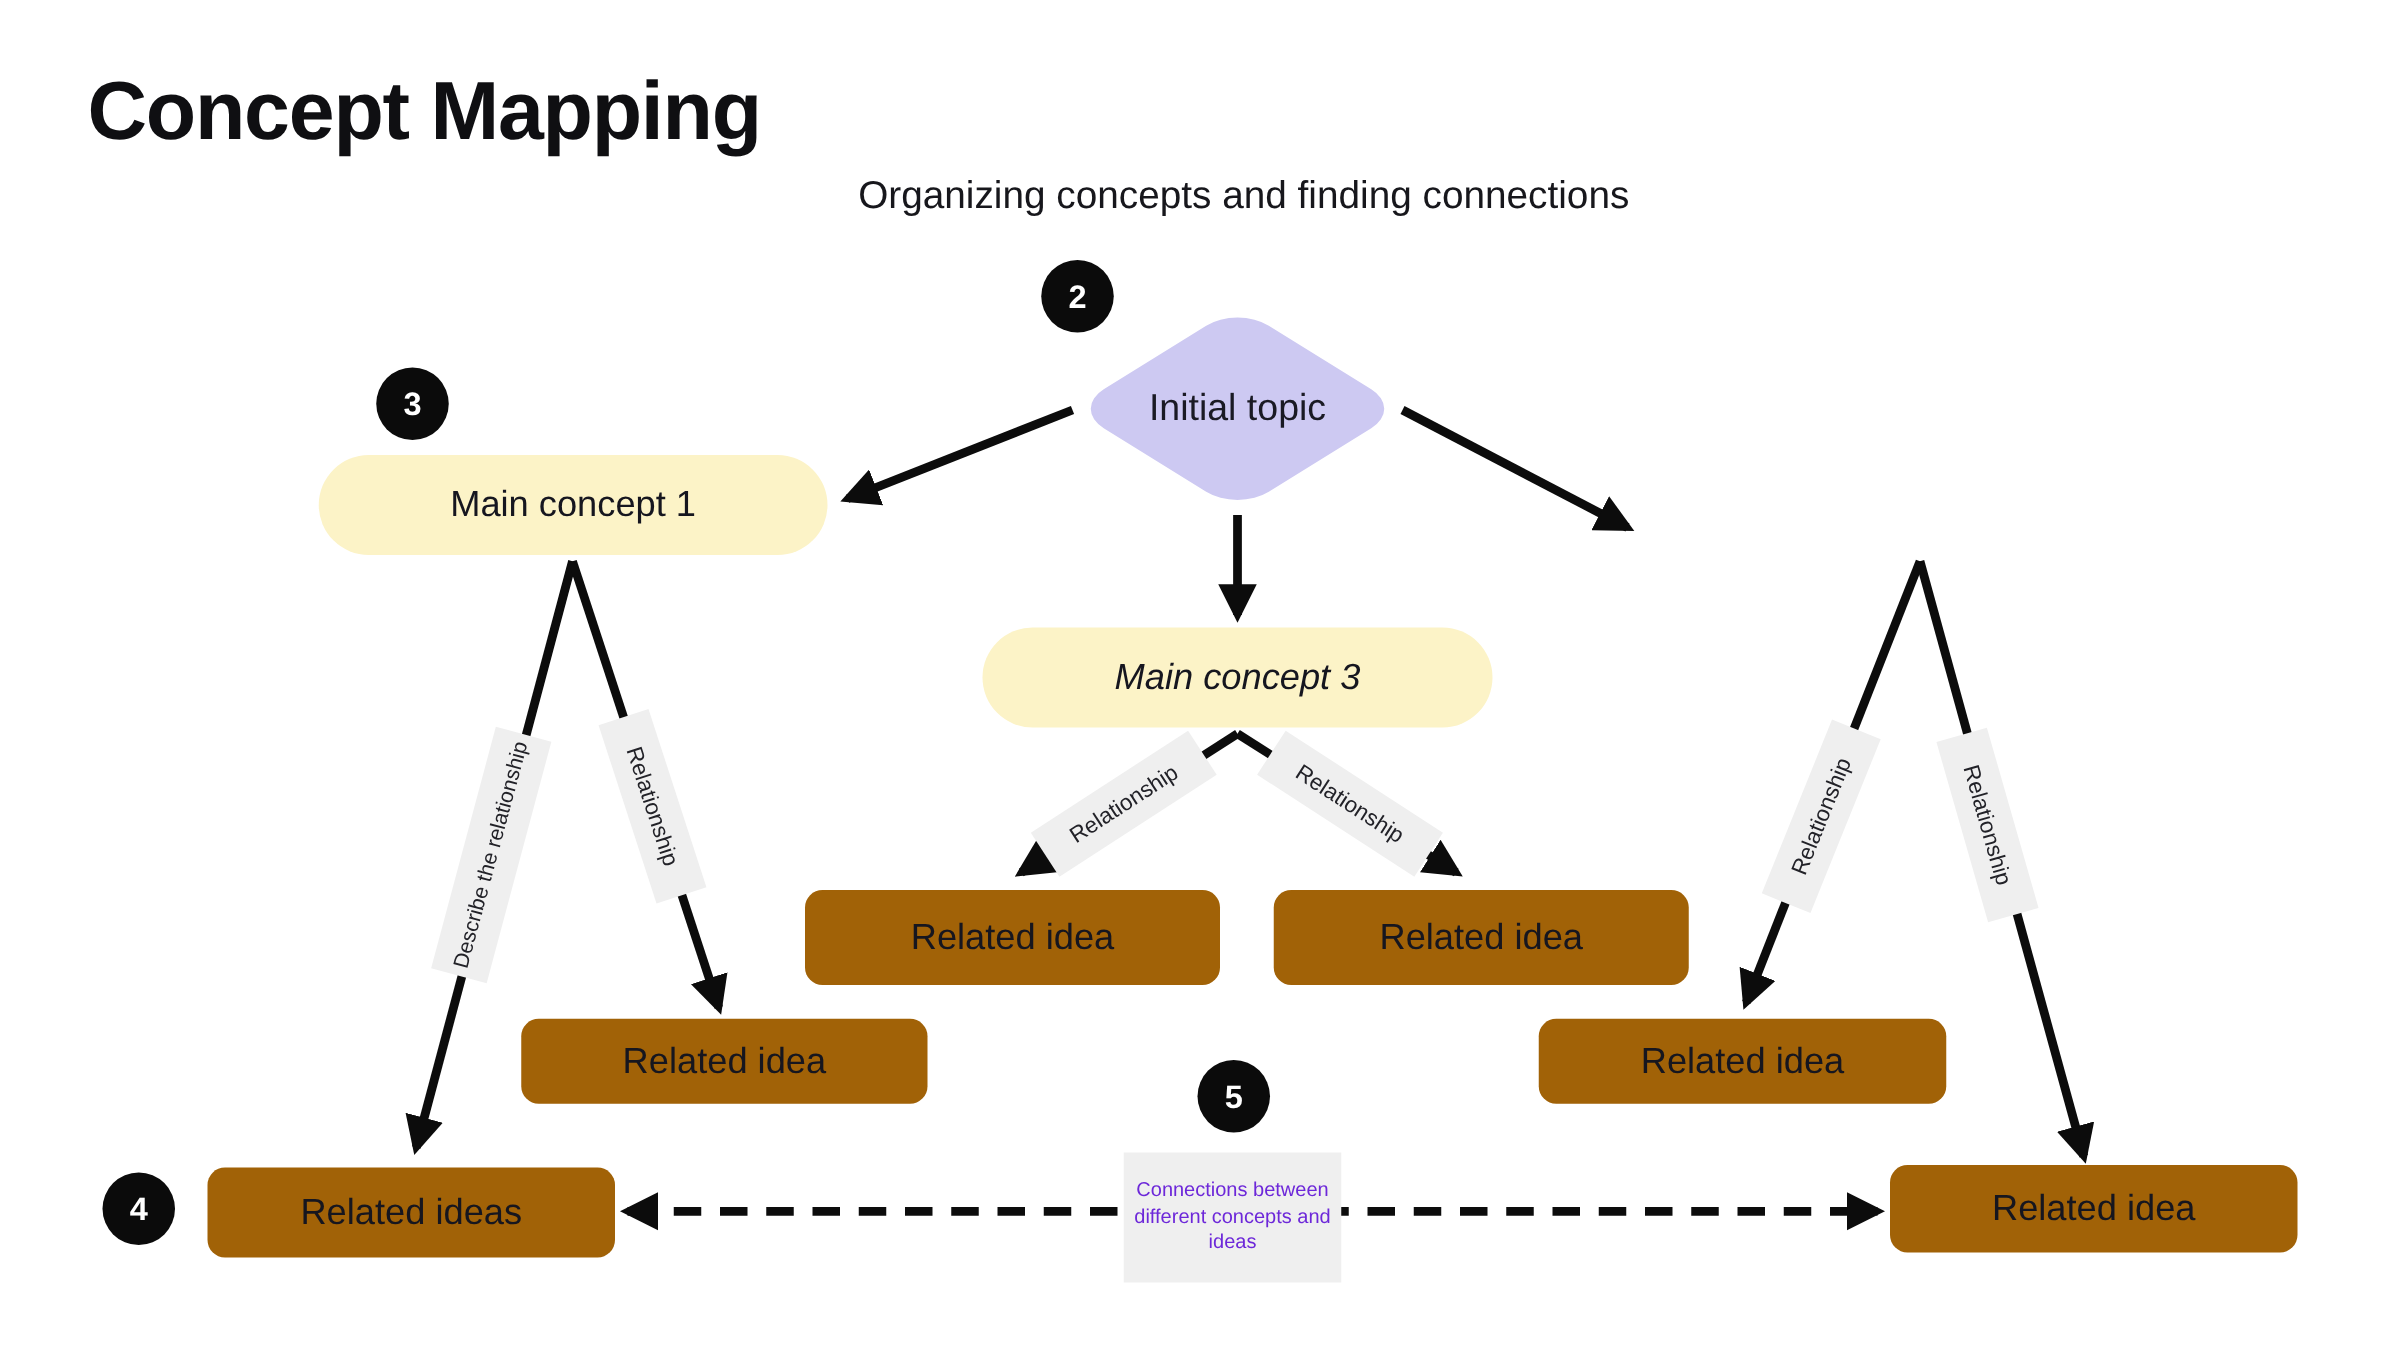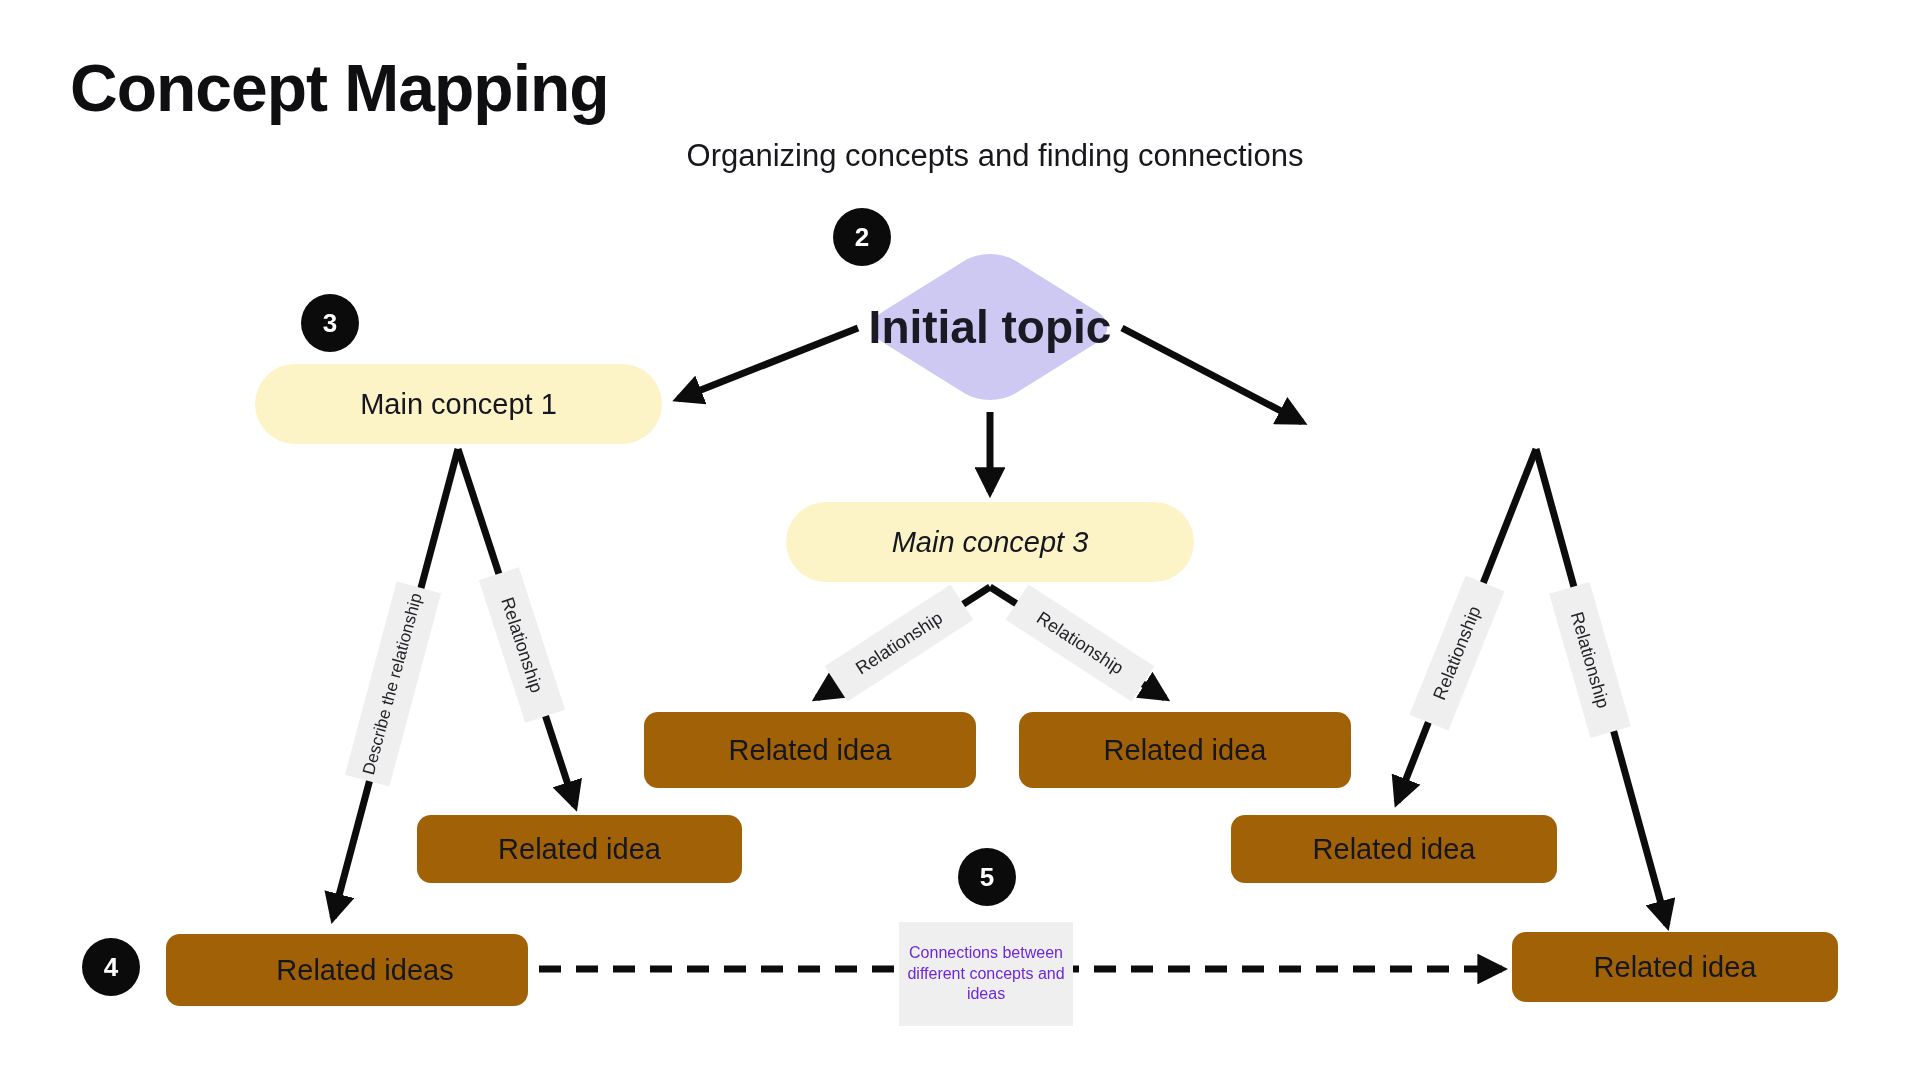--- a/index.html
+++ b/index.html
@@ -35,21 +35,21 @@
 
   
   .diamond{position:absolute;z-index:3;}
   .diamond .shape{
     position:absolute;left:50%;top:50%;width:116px;height:116px;
     background:#cdc9f2;border-radius:22px;
     transform:translate(-50%,-50%) scale(1.61,1) rotate(45deg);
   }
   .diamond .dlabel{
     position:absolute;inset:0;display:flex;align-items:center;justify-content:center;
-    font-size:46px;color:#1a1a24;font-weight:bold;
+    font-size:30px;color:#1a1a24;
   }
 
   
   .edge-label{
     position:absolute;z-index:2;background:#efefef;
     display:flex;align-items:center;justify-content:center;
     font-size:18px;color:#222228;white-space:nowrap;
   }
 
   
@@ -106,21 +106,21 @@
     <div class="dlabel">Initial topic</div>
   </div>
 
   <div class="node pill" style="left:255px;top:364px;width:407px;height:80px;">Main concept 1</div>
   <div class="node pill" style="left:786px;top:502px;width:408px;height:80px;font-style:italic;">Main concept 3</div>
 
   <div class="node blue" style="left:644px;top:712px;width:332px;height:76px;">Related idea</div>
   <div class="node blue" style="left:1019px;top:712px;width:332px;height:76px;">Related idea</div>
   <div class="node blue" style="left:417px;top:815px;width:325px;height:68px;">Related idea</div>
   <div class="node blue" style="left:1231px;top:815px;width:326px;height:68px;">Related idea</div>
-  <div class="node blue" style="left:166px;top:934px;width:326px;height:72px;padding-left:36px;">Related ideas</div>
+  <div class="node blue" style="left:166px;top:934px;width:326px;height:72px;">Related ideas</div>
   <div class="node blue" style="left:1512px;top:932px;width:326px;height:70px;">Related idea</div>
 
   <div class="note" style="left:899px;top:922px;width:174px;height:104px;">Connections between different concepts and ideas</div>
 
   <div class="badge" style="left:833px;top:208px;">2</div>
   <div class="badge" style="left:301px;top:294px;">3</div>
   <div class="badge" style="left:82px;top:938px;">4</div>
   <div class="badge" style="left:958px;top:848px;">5</div>
 
 </div>

